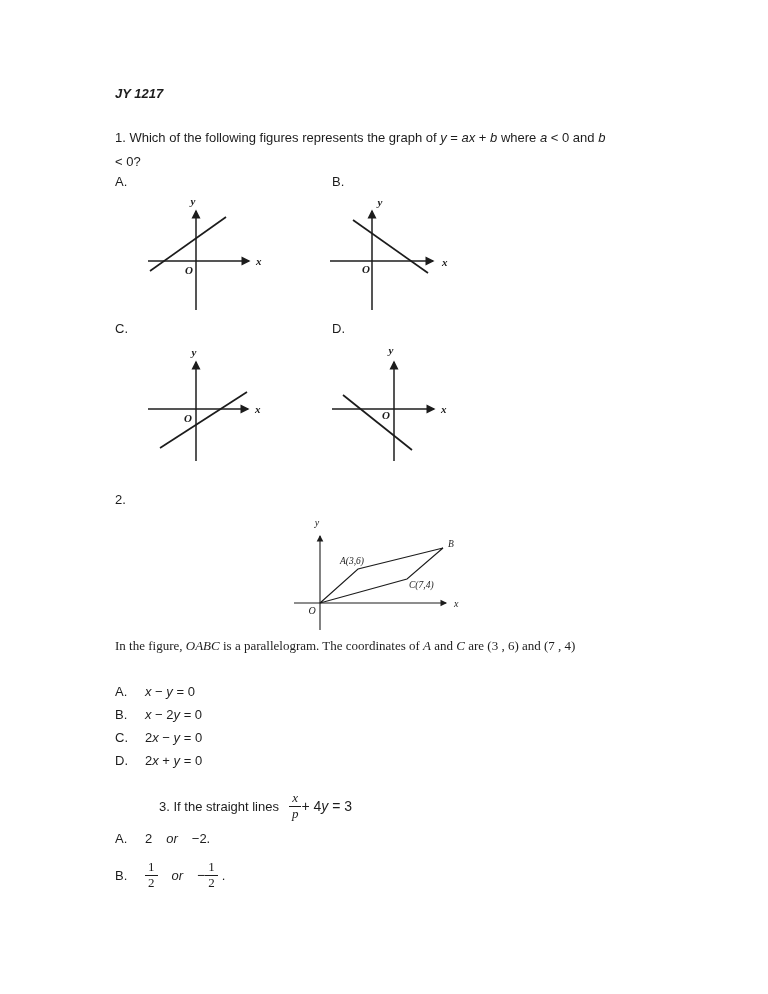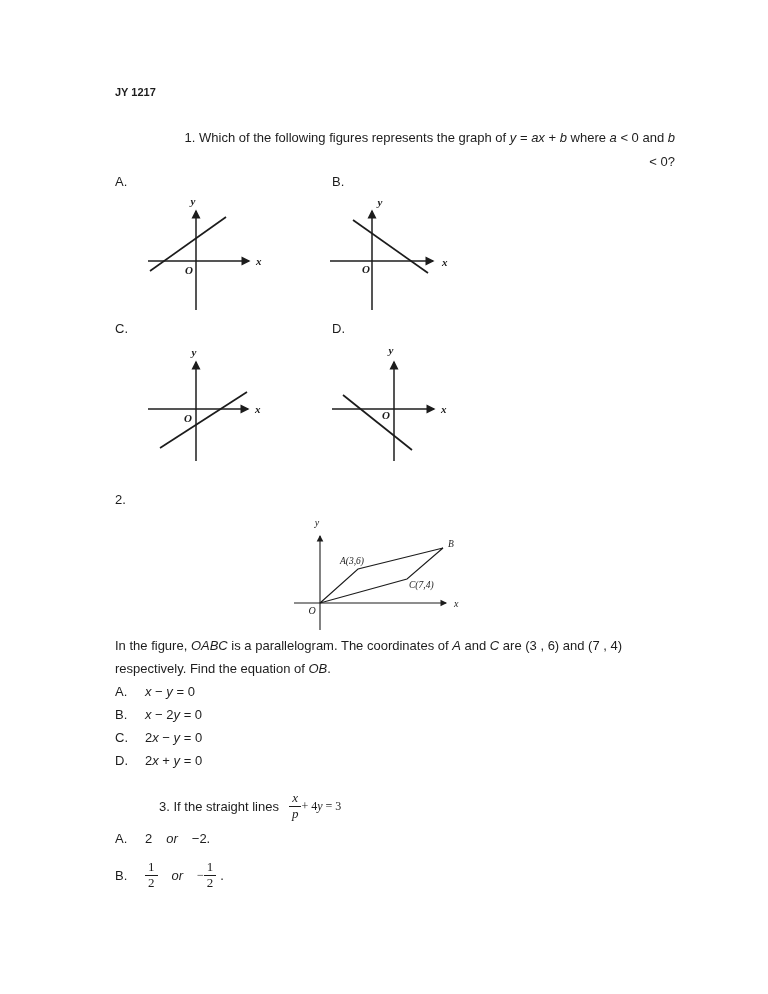--- a/index.html
+++ b/index.html
@@ -3,51 +3,51 @@
 <meta charset="utf-8">
 <style>
   html,body { margin:0; padding:0; background:#e8e8e8; }
   #page {
     position:relative; width:768px; height:994px; margin:0 auto;
     background:#ffffff; overflow:hidden;
     font-family:"Liberation Sans", sans-serif;
     color:#1d1d1d; font-size:13px;
   }
   .abs { position:absolute; }
-  .header { font-weight:600; font-size:11px; }
+  .header { font-weight:600; font-size:13px;font-style:italic; }
   .tline { line-height:24px; white-space:pre-wrap; }
   .tline i, .optrow i, .q3row i { font-style:italic; }
   .optletter { position:absolute; }
   .qnum { position:absolute; }
   .optrow { position:absolute; left:115px; display:flex; align-items:center; white-space:pre; }
   .optrow .letter { display:inline-block; width:30px; }
   .graph { position:absolute; }
   svg text { fill:#1c1c1c; }
   .axlbl { font-family:"Liberation Serif", serif; font-style:italic; font-weight:bold; font-size:11px; }
   .axlbl2 { font-family:"Liberation Serif", serif; font-style:italic; font-size:10px; }
   .ptlbl { font-family:"Liberation Serif", serif; font-style:italic; font-size:9.5px; }
   .q3row { position:absolute; left:115px; display:flex; align-items:center; height:40px; white-space:pre;margin-left:44px; }
-  .mathserif { font-family:Liberation Serif, serif; font-size:12px; }
+  .mathserif { font-family:Liberation Sans, sans-serif; font-size:14px; }
   .frac { display:inline-flex; flex-direction:column; align-items:center; line-height:1.15;
           font-family:"Liberation Serif", serif; font-size:13px; vertical-align:middle; }
   .frac.it { font-style:italic; }
   .frac .num { padding:0 3px 0; }
   .frac .den { border-top:1px solid #1c1c1c; padding:0 3px 0; }
   .q3b { height:40px; }
   .gap10 { margin-right:10px; } .gap12 { margin-right:12px; } .gap14 { margin-right:14px; }
   .minusgrp { display:inline-flex; align-items:center; }
 </style>
 </head>
 <body>
 
 <div id="page">
 
   <div class="abs header" style="left:115px; top:86px;">JY 1217</div>
 
-  <div class="abs" style="left:115px; top:126px; width:560px;text-align:right;">
+  <div class="abs" style="left:115px; top:126px; width:560px;">
     <div class="tline"><span>1. Which of the following figures represents the graph of </span><i>y</i><span> = </span><i>ax</i><span> + </span><i>b</i><span> where </span><i>a</i><span> &lt; 0 and </span><i>b</i></div>
     <div class="tline">&lt; 0?</div>
   </div>
 
   <span class="optletter" style="left:115px; top:174px;">A.</span>
   <span class="optletter" style="left:332px; top:174px;">B.</span>
   <span class="optletter" style="left:115px; top:321px;">C.</span>
   <span class="optletter" style="left:332px; top:321px;">D.</span>
 
   <svg class="graph" style="left:145px; top:195px;" width="128" height="118" viewBox="0 0 128 118">
@@ -118,23 +118,22 @@
     <line x1="8" y1="93" x2="160" y2="93" stroke="#1c1c1c" stroke-width="1.1" marker-end="url(#arwF)"></line>
     <path d="M34,93 L72,59 L157,38 L121,69 Z" fill="none" stroke="#1c1c1c" stroke-width="1.1"></path>
     <text class="axlbl2" x="31" y="16" text-anchor="middle">y</text>
     <text class="axlbl2" x="168" y="97">x</text>
     <text class="axlbl2" x="26" y="104" text-anchor="middle">O</text>
     <text class="ptlbl" x="78" y="54" text-anchor="end">A(3,6)</text>
     <text class="ptlbl" x="162" y="37">B</text>
     <text class="ptlbl" x="123" y="78">C(7,4)</text>
   </svg>
 
-  <div class="abs" style="left:115px; top:634px; width:570px;">
+  <div class="abs" style="left:115px; top:634px; width:570px;font-family:Liberation Serif, serif;">
     <div class="tline" style="line-height:23px;"><span>In the figure, </span><i>OABC</i><span> is a parallelogram. The coordinates of </span><i>A</i><span> and </span><i>C</i><span> are (3 , 6) and (7 , 4)</span></div>
-    <div class="tline" style="line-height:23px;"><span>respectively. Find the equation of </span><i>OB</i><span>.</span></div>
   </div>
 
   <div class="optrow" style="top:684px;">
     <span class="letter">A.</span>
     <span><span></span><i>x</i><span> − </span><i>y</i><span> = 0</span></span>
   </div>
   <div class="optrow" style="top:707px;">
     <span class="letter">B.</span>
     <span><span></span><i>x</i><span> − 2</span><i>y</i><span> = 0</span></span>
   </div>

